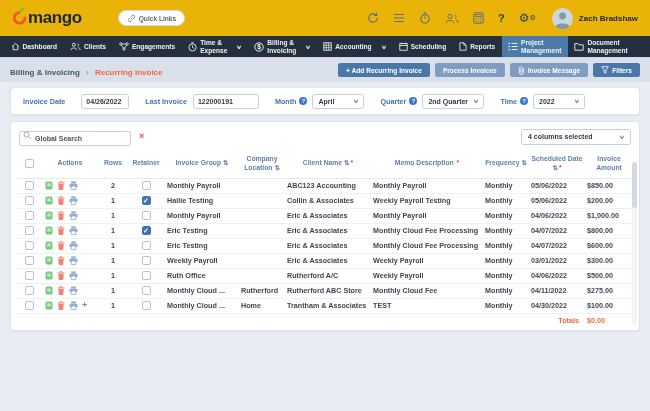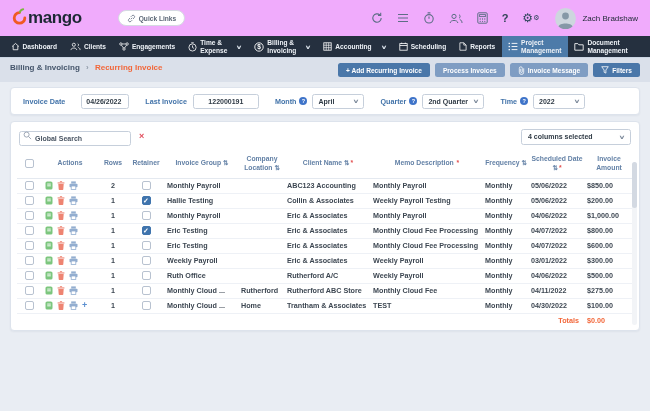--- a/index.html
+++ b/index.html
@@ -5,61 +5,61 @@
   :root{
     --orange:#f2673a; --btn:#4a77a9; --btn-muted:#7f9dc3; --nav:#25303f;
     --nav-sel:#4d7ba9; --label:#4273a9; --hdr:#6381a6; --green:#7cc67e;
     --red:#ee8472; --steel:#93aed0; --req:#e34f4f;
   }
   *{box-sizing:border-box;margin:0;padding:0}
   html,body{width:650px;height:411px}
   body{font-family:"Liberation Sans",sans-serif;background:#e9edf3;overflow:hidden}
 
   
-  .topbar{height:36px;background:#f0abfc;display:flex;align-items:center;padding:0 12px}
+  .topbar{height:36px;background:#eab308;display:flex;align-items:center;padding:0 12px}
   .logo{display:flex;align-items:center;gap:1px}
   .logo-text{font-size:17px;font-weight:700;color:#1c2833;letter-spacing:-.4px}
   .quicklinks{margin-left:36px;height:16px;display:flex;align-items:center;gap:3px;background:#fff;
     border:1px solid #d5dae2;border-radius:9px;font-size:6.6px;font-weight:600;color:#5a6675;padding:0 8px;font-family:inherit;cursor:pointer}
   .top-icons{margin-left:auto;display:flex;align-items:center;gap:14px}
   .ticon{display:flex;align-items:center;cursor:pointer}
   .help-q{font-size:11px;font-weight:700;color:#2e4355}
   .gear-big{font-size:12px;color:#32465e;line-height:1}
   .gear-small{font-size:7px;color:#32465e;vertical-align:super}
   .user{display:flex;align-items:center;gap:6px;margin-left:16px;cursor:pointer}
-  .user-name{font-size:8px;font-weight:400;color:#1c2833}
+  .user-name{font-size:8px;font-weight:700;color:#1c2833}
 
   
   .nav{height:21px;background:var(--nav);display:flex;align-items:stretch;padding:0 4px}
   .nav-item{display:flex;align-items:center;gap:3px;padding:0 6.5px;color:#eef2f7;font-size:6.6px;font-weight:700;cursor:pointer;white-space:nowrap}
   .nav-item .l{display:block;line-height:1.15}
   .nav-item.sel{background:var(--nav-sel)}
   .nchev{font-size:5.5px;margin-left:7px;transform:scaleX(1.5);color:#dfe6ee}
   .nicon{display:flex;align-items:center}
 
   
   .content{padding:0 10px}
-  .crumb-band{display:flex;align-items:flex-start;justify-content:space-between;background:#dae0ea;margin:0 -10px;padding:5px 10px;border-top:1px solid #cbd5e3}
+  .crumb-band{display:flex;align-items:flex-end;justify-content:space-between;background:#dae0ea;margin:0 -10px;padding:5px 10px;border-top:1px solid #cbd5e3}
   .crumbs{font-size:8px;font-weight:700}
   .crumb-parent{color:#44546a;cursor:pointer}
   .crumb-sep{color:#8f9aa8;margin:0 4px}
   .crumb-current{color:var(--orange)}
   .toolbar{display:flex;gap:5px}
   .tbtn{height:14px;border:none;border-radius:2.5px;color:#fff;font-size:6.6px;font-weight:700;padding:0 8px;display:flex;align-items:center;gap:3px;font-family:inherit;cursor:pointer}
   .tbtn.dark{background:var(--btn)}
   .tbtn.muted{background:var(--btn-muted)}
   .bicon{display:flex;align-items:center}
 
   
   .filter-card{margin-top:5px;background:#fff;border:1px solid #dde3ec;border-radius:4px;height:28px;display:flex;align-items:center;padding:0 12px;box-shadow:0 1px 2px rgba(20,40,80,.05)}
   .flabel{font-size:7.2px;font-weight:700;color:var(--label)}
   .gap{margin-left:16px}
   .fin{height:15px;border:1px solid #c6cfdb;border-radius:2.5px;font-size:7px;font-weight:700;color:#2f3a45;padding:0 4px;font-family:inherit;outline:none}
   .fin.date{width:48px;margin-left:16px}
-  .fin.last{width:66px;margin-left:6px;text-align:center}
+  .fin.last{width:66px;margin-left:6px;text-align:left}
   .help{width:8px;height:8px;border-radius:50%;background:#3f74c9;color:#fff;font-size:5.5px;font-weight:700;display:inline-flex;align-items:center;justify-content:center;margin-left:3px;cursor:pointer}
   .fsel{height:15px;border:1px solid #c6cfdb;border-radius:2.5px;display:flex;align-items:center;justify-content:space-between;font-size:7px;font-weight:700;color:#2f3a45;padding:0 5px;margin-left:5px;cursor:pointer}
   .w-month{width:52px}.w-quarter{width:62px}.w-year{width:52px}
   .chev{color:#7d8a9b;font-size:5.5px;transform:scaleX(1.6);margin-left:5px}
 
   
   .table-card{margin-top:6px;background:#fff;border:1px solid #dde3ec;border-radius:4px;position:relative;padding-bottom:2px;box-shadow:0 1px 2px rgba(20,40,80,.05)}
   .search-row{display:flex;align-items:center;padding:5px 8px 4px}
   .search-wrap{position:relative}
   .search-wrap input{width:112px;height:15px;border:1px solid #c6cfdb;border-radius:2.5px;padding:0 4px 0 15px;font-size:7px;font-weight:700;font-family:inherit;color:#2f3a45;outline:none}

